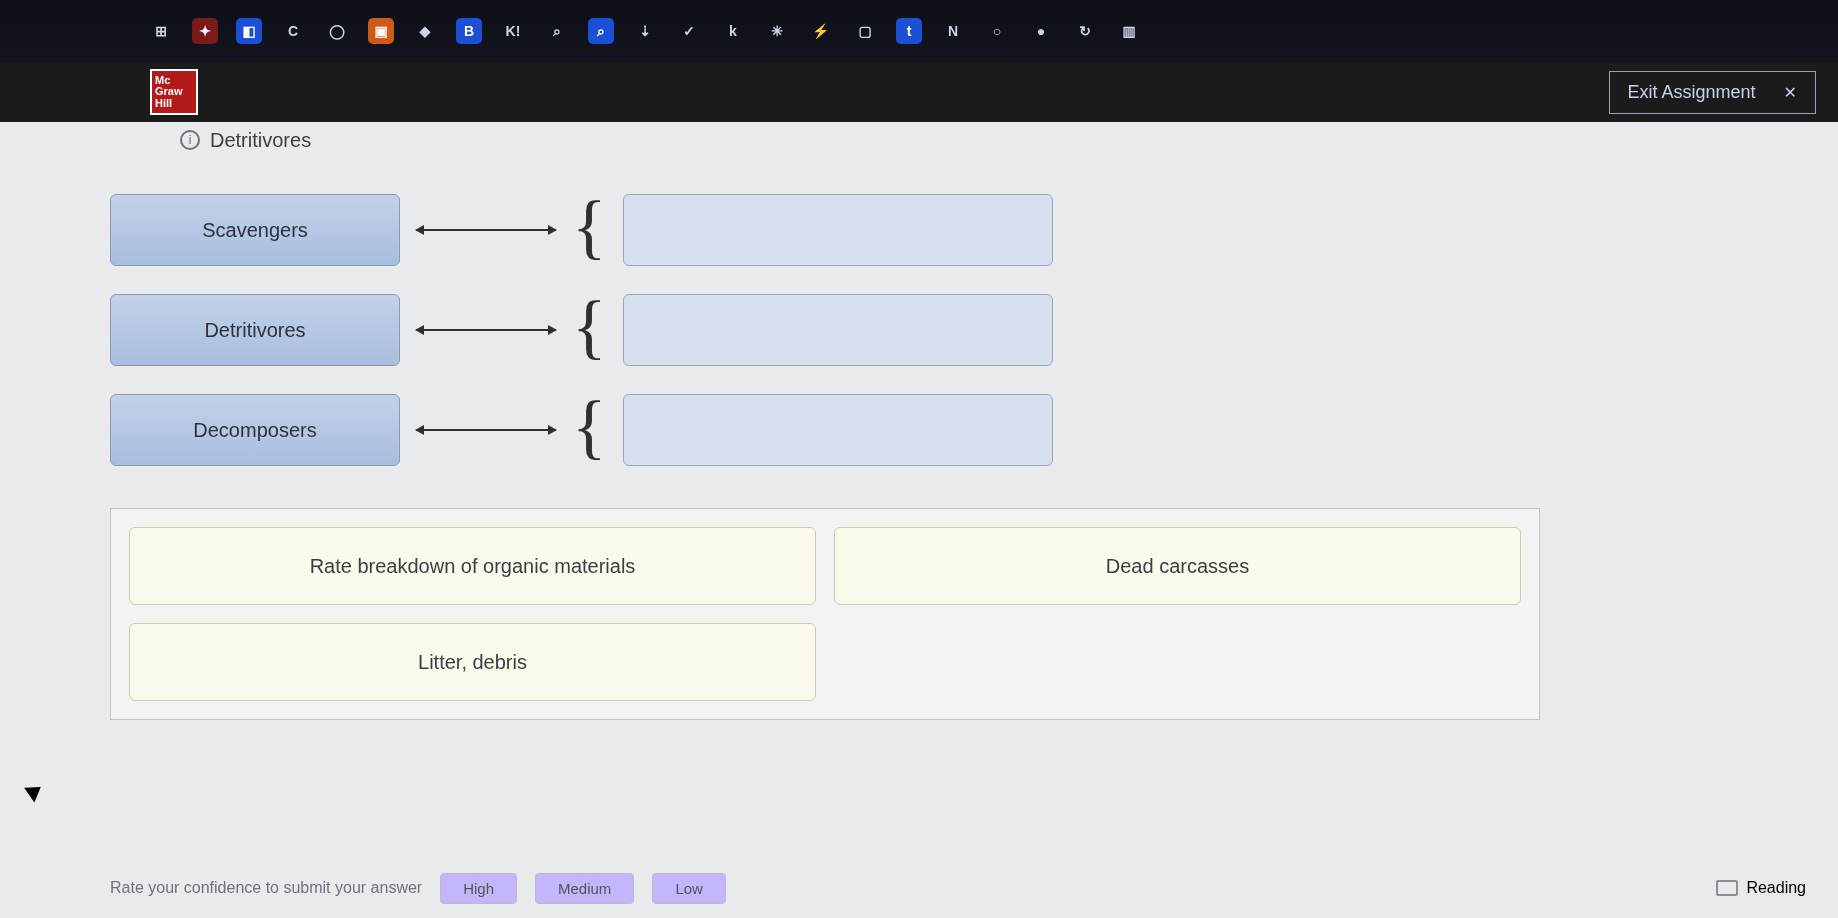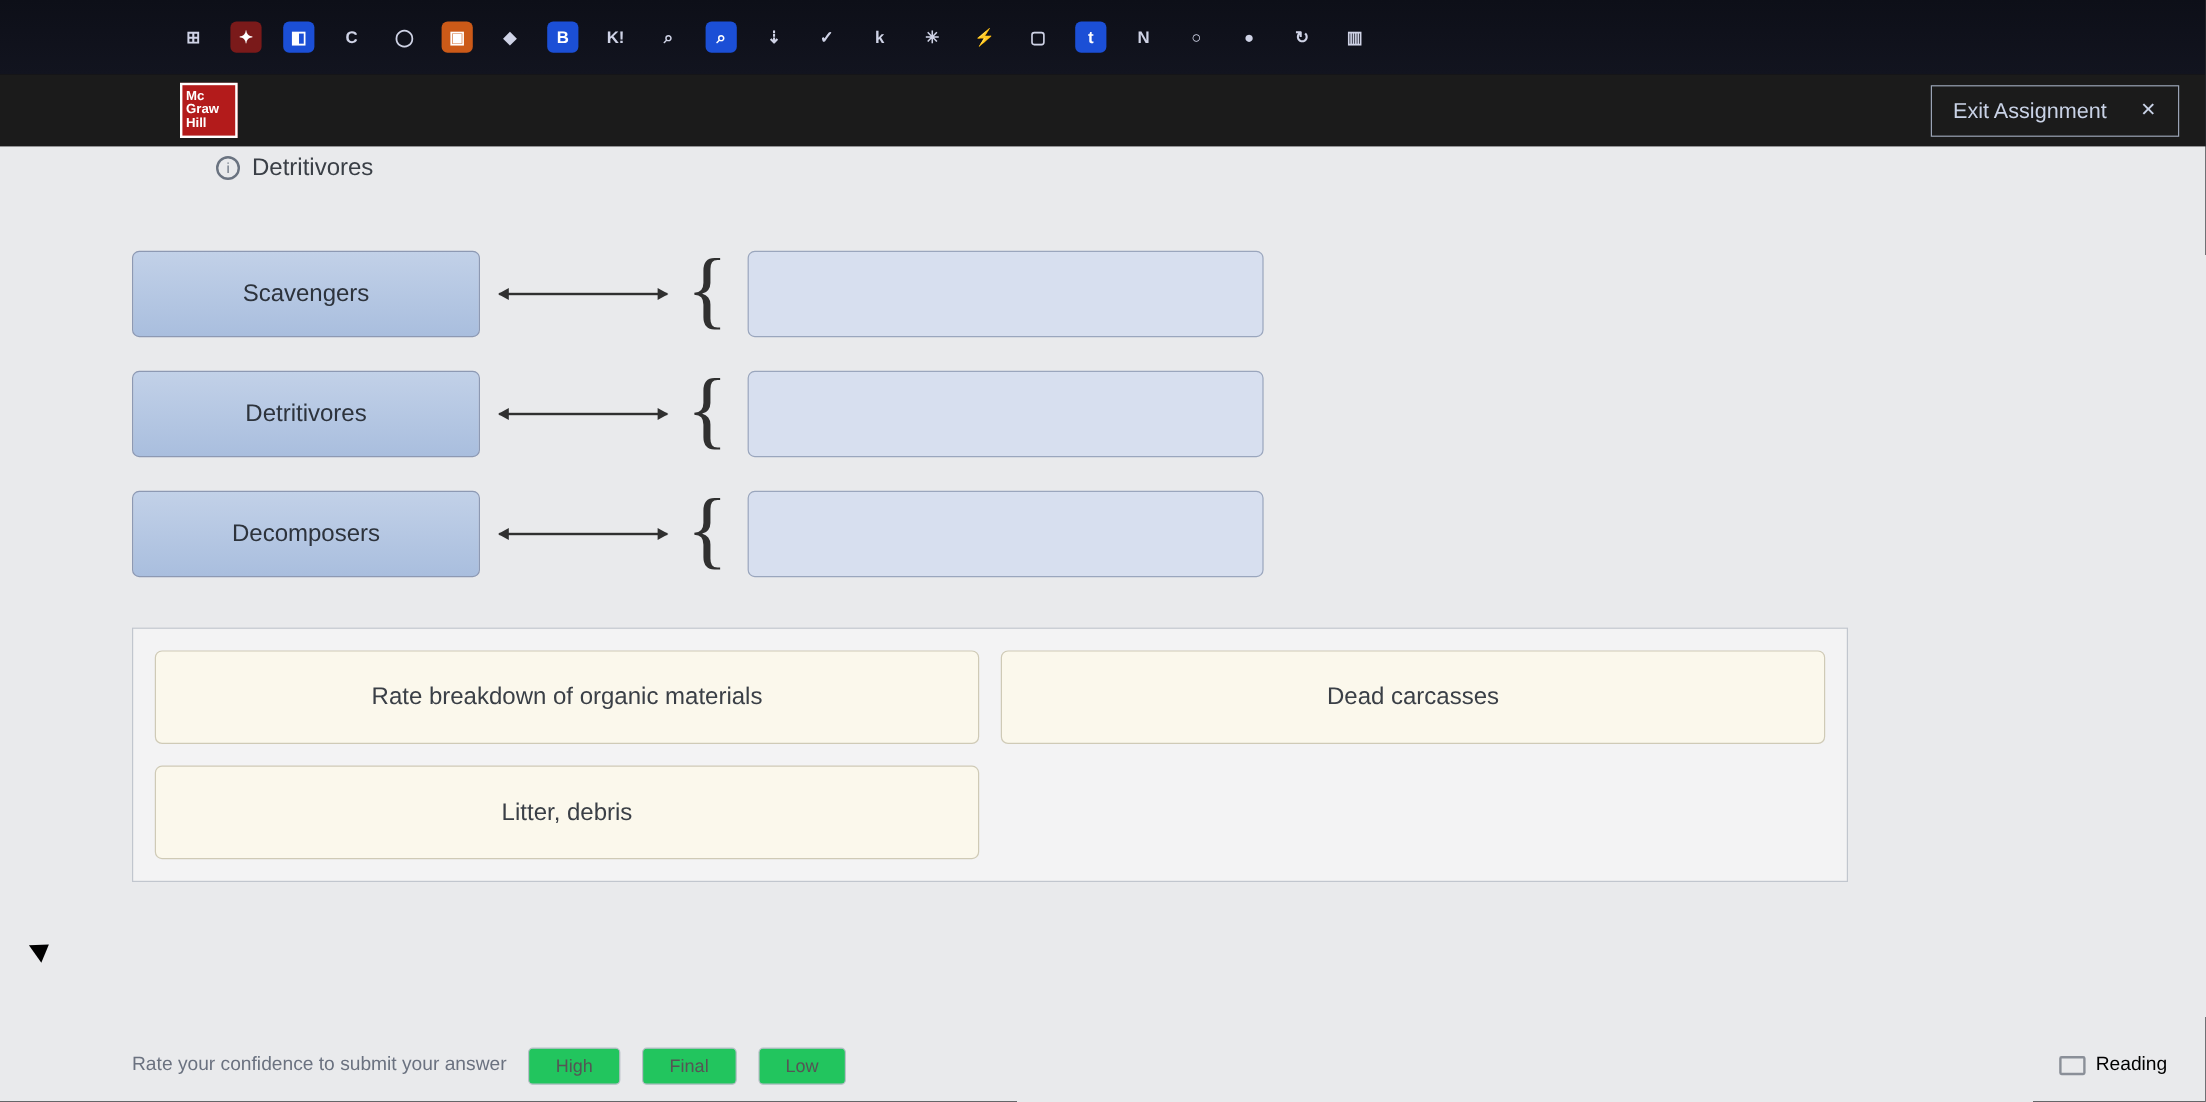--- a/index.html
+++ b/index.html
@@ -47,21 +47,21 @@
   .instructions-row {
     display:flex; align-items:center; gap:10px; height:36px; padding-left:70px;
     color:#3a3f46; font-size:20px;
   }
   .instructions-row .circ {
     width:20px; height:20px; border:2px solid #6a7380; border-radius:50%;
     font-size:12px; color:#6a7380; display:flex; align-items:center; justify-content:center;
   }
 
   .match-area {
-    margin-top:51px; display:flex; flex-direction:column; gap:28px;justify-content:flex-end;
+    margin-top:36px; display:flex; flex-direction:column; gap:28px;justify-content:flex-end;
   }
   .match-row { display:flex; align-items:center; gap:16px; }
   .cat-box {
     width:290px; height:72px; border:1px solid #8d99b3; border-radius:6px;
     background:linear-gradient(#c2d1e8,#a9bede);
     display:flex; align-items:center; justify-content:center;
     color:#2d333c; font-size:20px;
   }
   .arrow { width:140px; position:relative; height:2px; background:#303030; }
   .arrow::before, .arrow::after {
@@ -88,21 +88,21 @@
     background:#fbf8ec; display:flex; align-items:center; justify-content:center;
     color:#3a3f46; font-size:20px; cursor:grab;
   }
   .answer-tile.half { flex:0 0 calc(50% - 9px); }
 
   .footer-row {
     position:absolute; bottom:6px; left:110px; right:32px; height:48px;
     display:flex; align-items:center; gap:18px; color:#6b7280; font-size:16px;
   }
   .conf-btn {
-    border:1px solid #b8bec7; background:#22c55e; color:#555; padding:6px 22px;
+    border:1px solid #b8bec7; background:#c4b5fd; color:#555; padding:6px 22px;
     border-radius:4px; cursor:pointer; font-size:15px;
   }
   .reading {
     margin-left:auto; color:#000000; display:flex; align-items:center; gap:8px;
   }
   .reading .book-icon {
     width:22px; height:16px; border:2px solid #8a8f98; border-radius:2px;
   }
 
   .cursor {
@@ -199,21 +199,21 @@
       <span>Dead carcasses</span>
     </div>
     <div class="answer-tile half">
       <span>Litter, debris</span>
     </div>
   </div>
 
   <div class="footer-row">
     <span>Rate your confidence to submit your answer</span>
     <button class="conf-btn">High</button>
-    <button class="conf-btn">Final</button>
+    <button class="conf-btn">Medium</button>
     <button class="conf-btn">Low</button>
     <div class="reading">
       <span class="book-icon"></span>
       <span>Reading</span>
     </div>
   </div>
 
   <div class="cursor"></div>
 </div>
 

